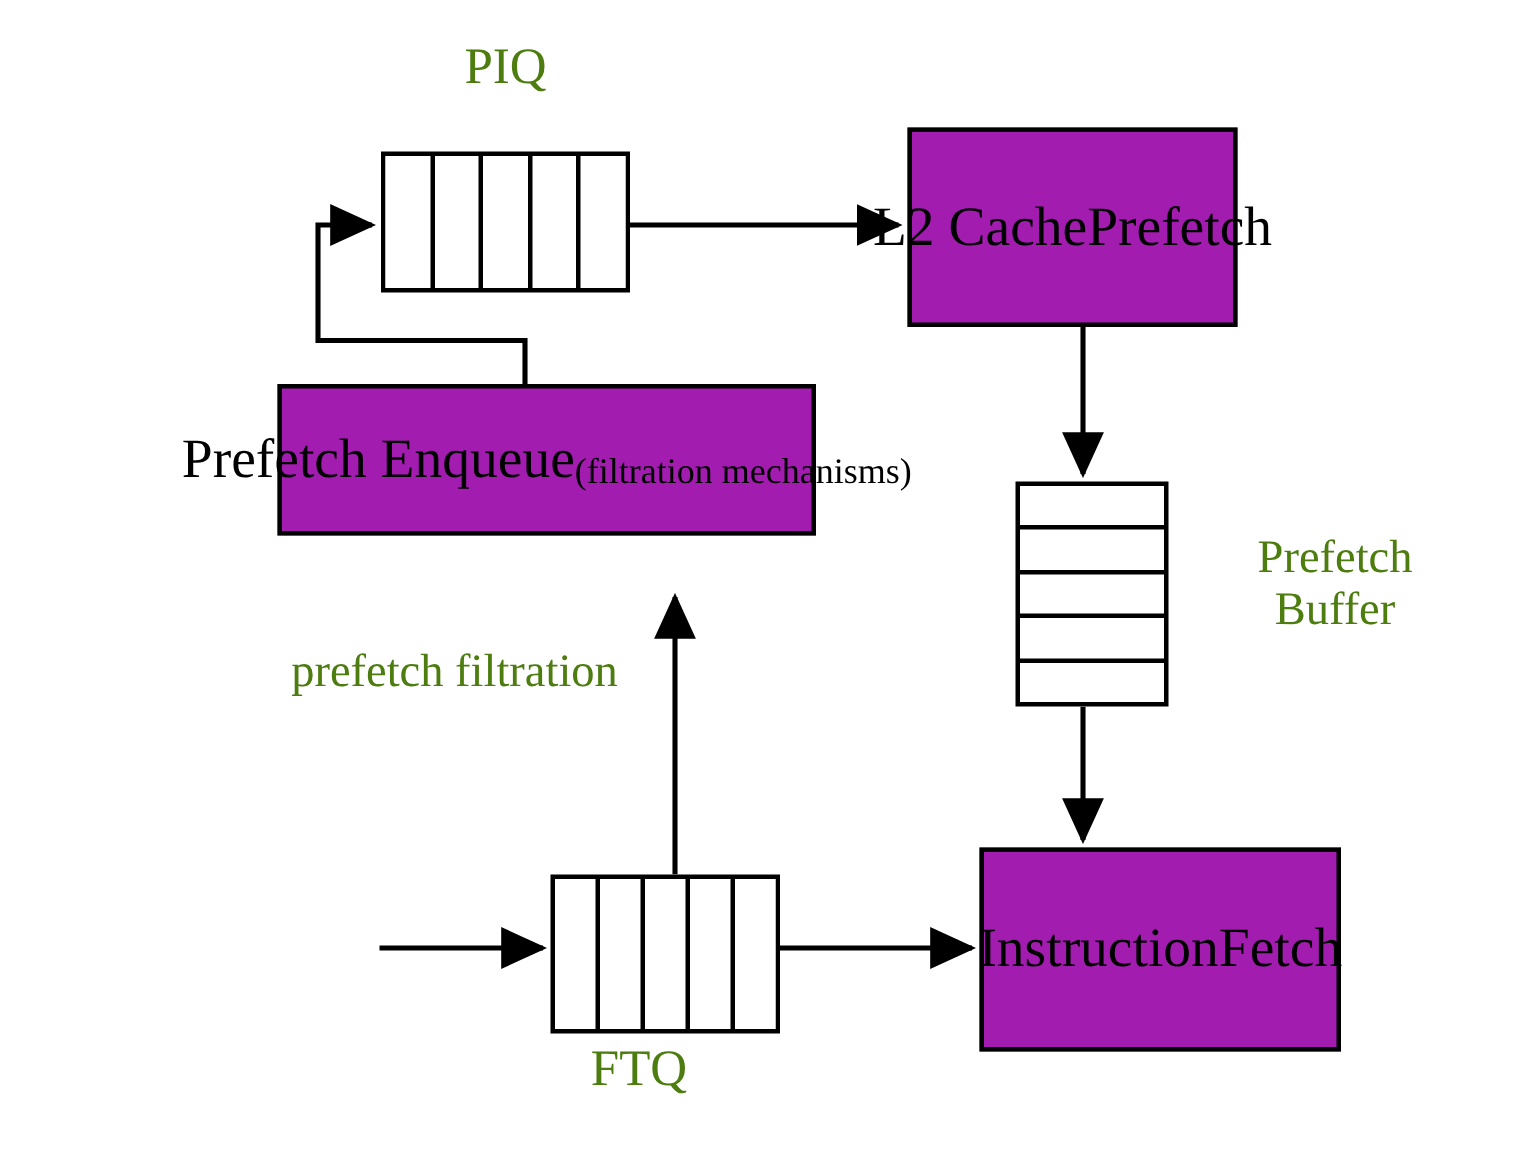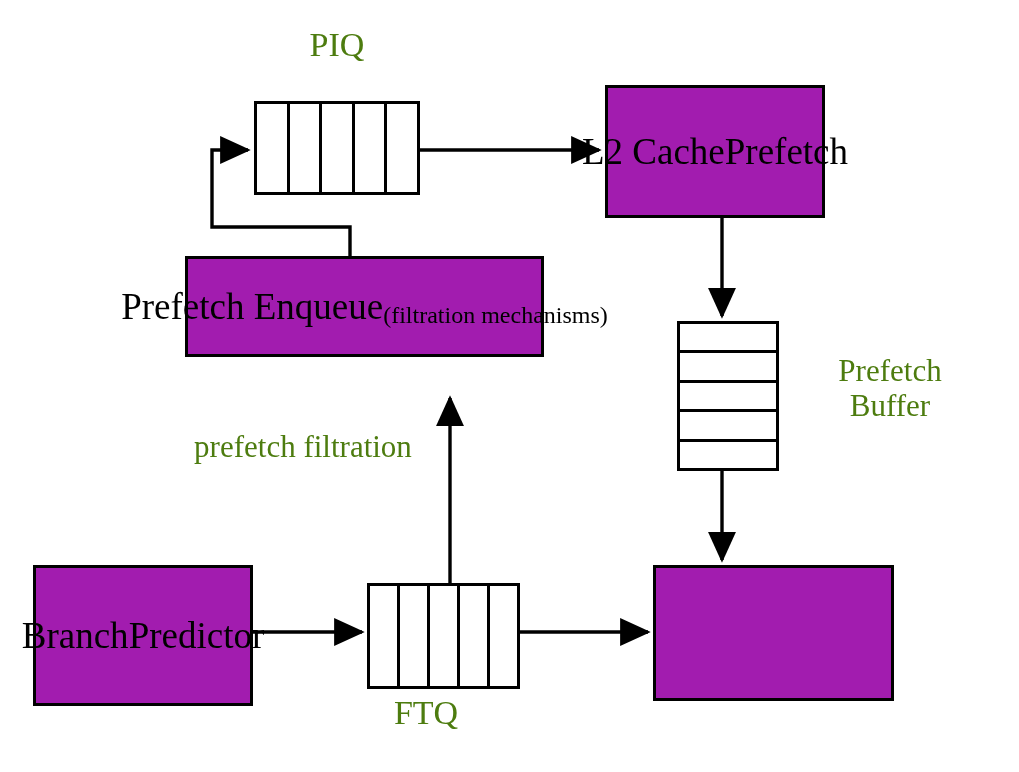--- a/index.html
+++ b/index.html
@@ -150,31 +150,29 @@
 
   <div class="label multi" id="prefetch-buffer-label">
     <div>Prefetch</div>
     <div>Buffer</div>
   </div>
 
   <div class="label multi" id="ftq-candidate-label">
     <div>prefetch filtration</div>
   </div>
 
-  <div class="box" id="branch-predictor-box">
-    <div class="line-main">Branch</div>
-    <div class="line-main">Predictor</div>
-  </div>
 
   <div class="queue horizontal" id="ftq-queue">
     <div class="cell"></div>
     <div class="cell"></div>
     <div class="cell"></div>
     <div class="cell"></div>
     <div class="cell"></div>
   </div>
 
   <div class="label big" id="ftq-label">FTQ</div>
 
   <div class="box" id="instruction-fetch-box">
+    <div class="line-main">Instruction</div>
+    <div class="line-main">Fetch</div>
   </div>
 
 </div>
 
 </body></html>

